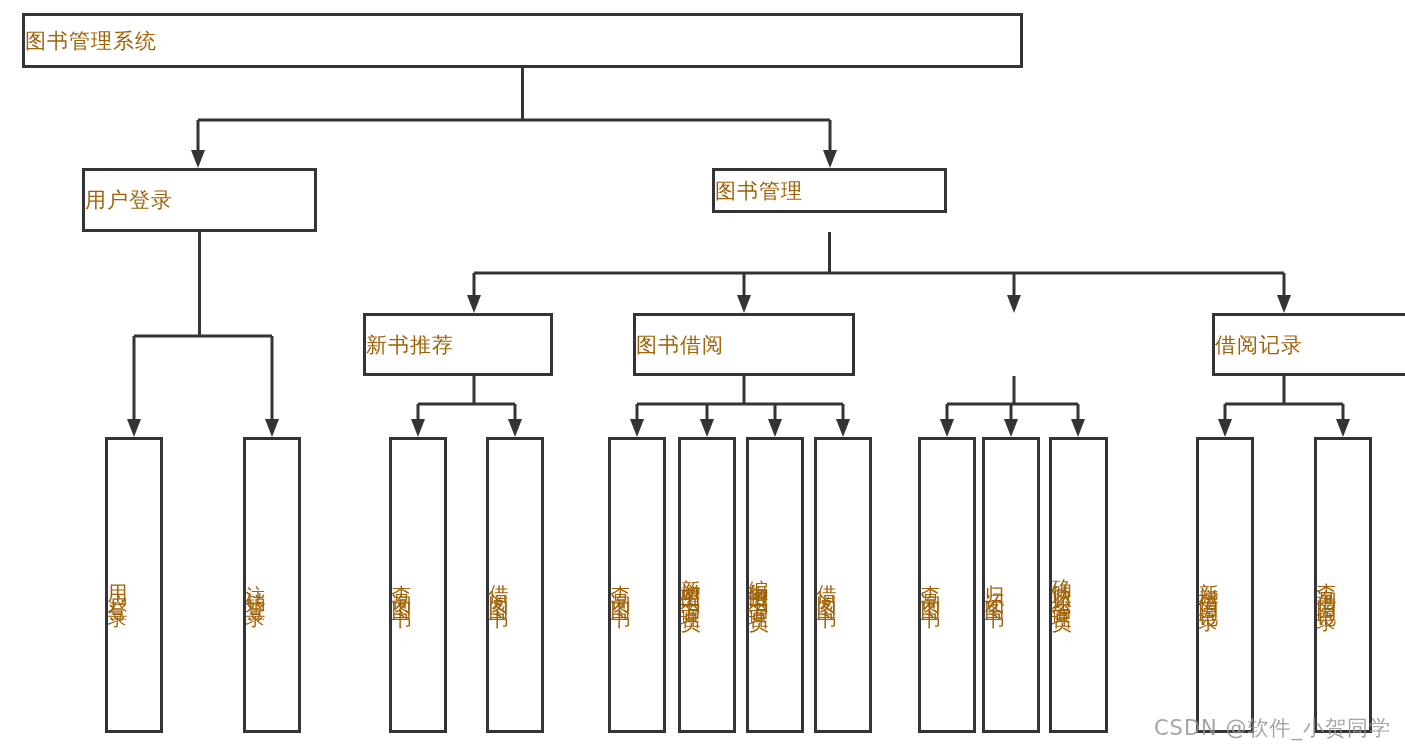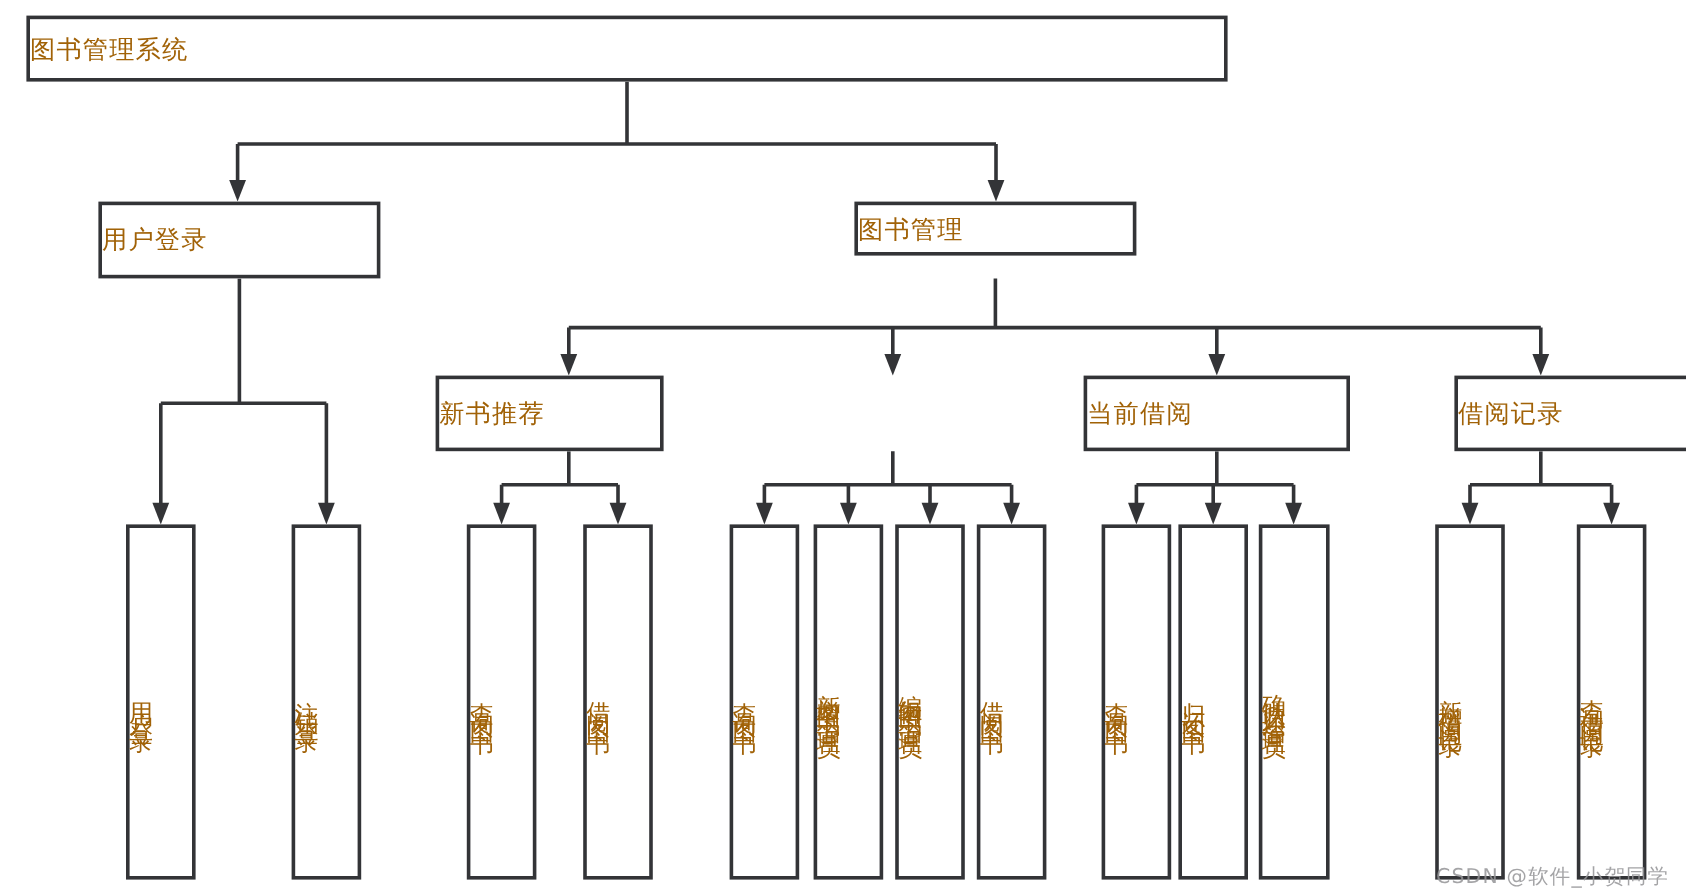--- a/index.html
+++ b/index.html
@@ -30,21 +30,21 @@
     writing-mode:vertical-rl;
     text-orientation:mixed;
     font-size:20px;
     letter-spacing:8px;
     line-height:1;
   }
   .watermark{
     position:absolute;
     right:14px;
     bottom:5px;
-    font-size:17px;
+    font-size:21px;
     color:rgba(148,148,150,0.85);
     letter-spacing:1px;
     white-space:nowrap;
   }
 </style>
 </head>
 <body>
 
 <div class="canvas">
 
@@ -101,22 +101,22 @@
   <div class="node h" style="left:82px;top:168px;width:235px;height:64px">
     <span>用户登录</span>
   </div>
   <div class="node h" style="left:712px;top:168px;width:235px;height:45px">
     <span>图书管理</span>
   </div>
 
   <div class="node h" style="left:363px;top:313px;width:190px;height:63px">
     <span>新书推荐</span>
   </div>
-  <div class="node h" style="left:903px;top:313px;width:222px;height:63px">
-    <span>当前借阅</span>
+  <div class="node h" style="left:633px;top:313px;width:222px;height:63px">
+    <span>图书借阅</span>
   </div>
   <div class="node h" style="left:1212px;top:313px;width:231px;height:63px">
     <span>借阅记录</span>
   </div>
 
   <div class="node v" style="left:105px;top:437px;width:58px;height:296px">
     <span>用户登录</span>
   </div>
   <div class="node v" style="left:243px;top:437px;width:58px;height:296px">
     <span>注销登录</span>

